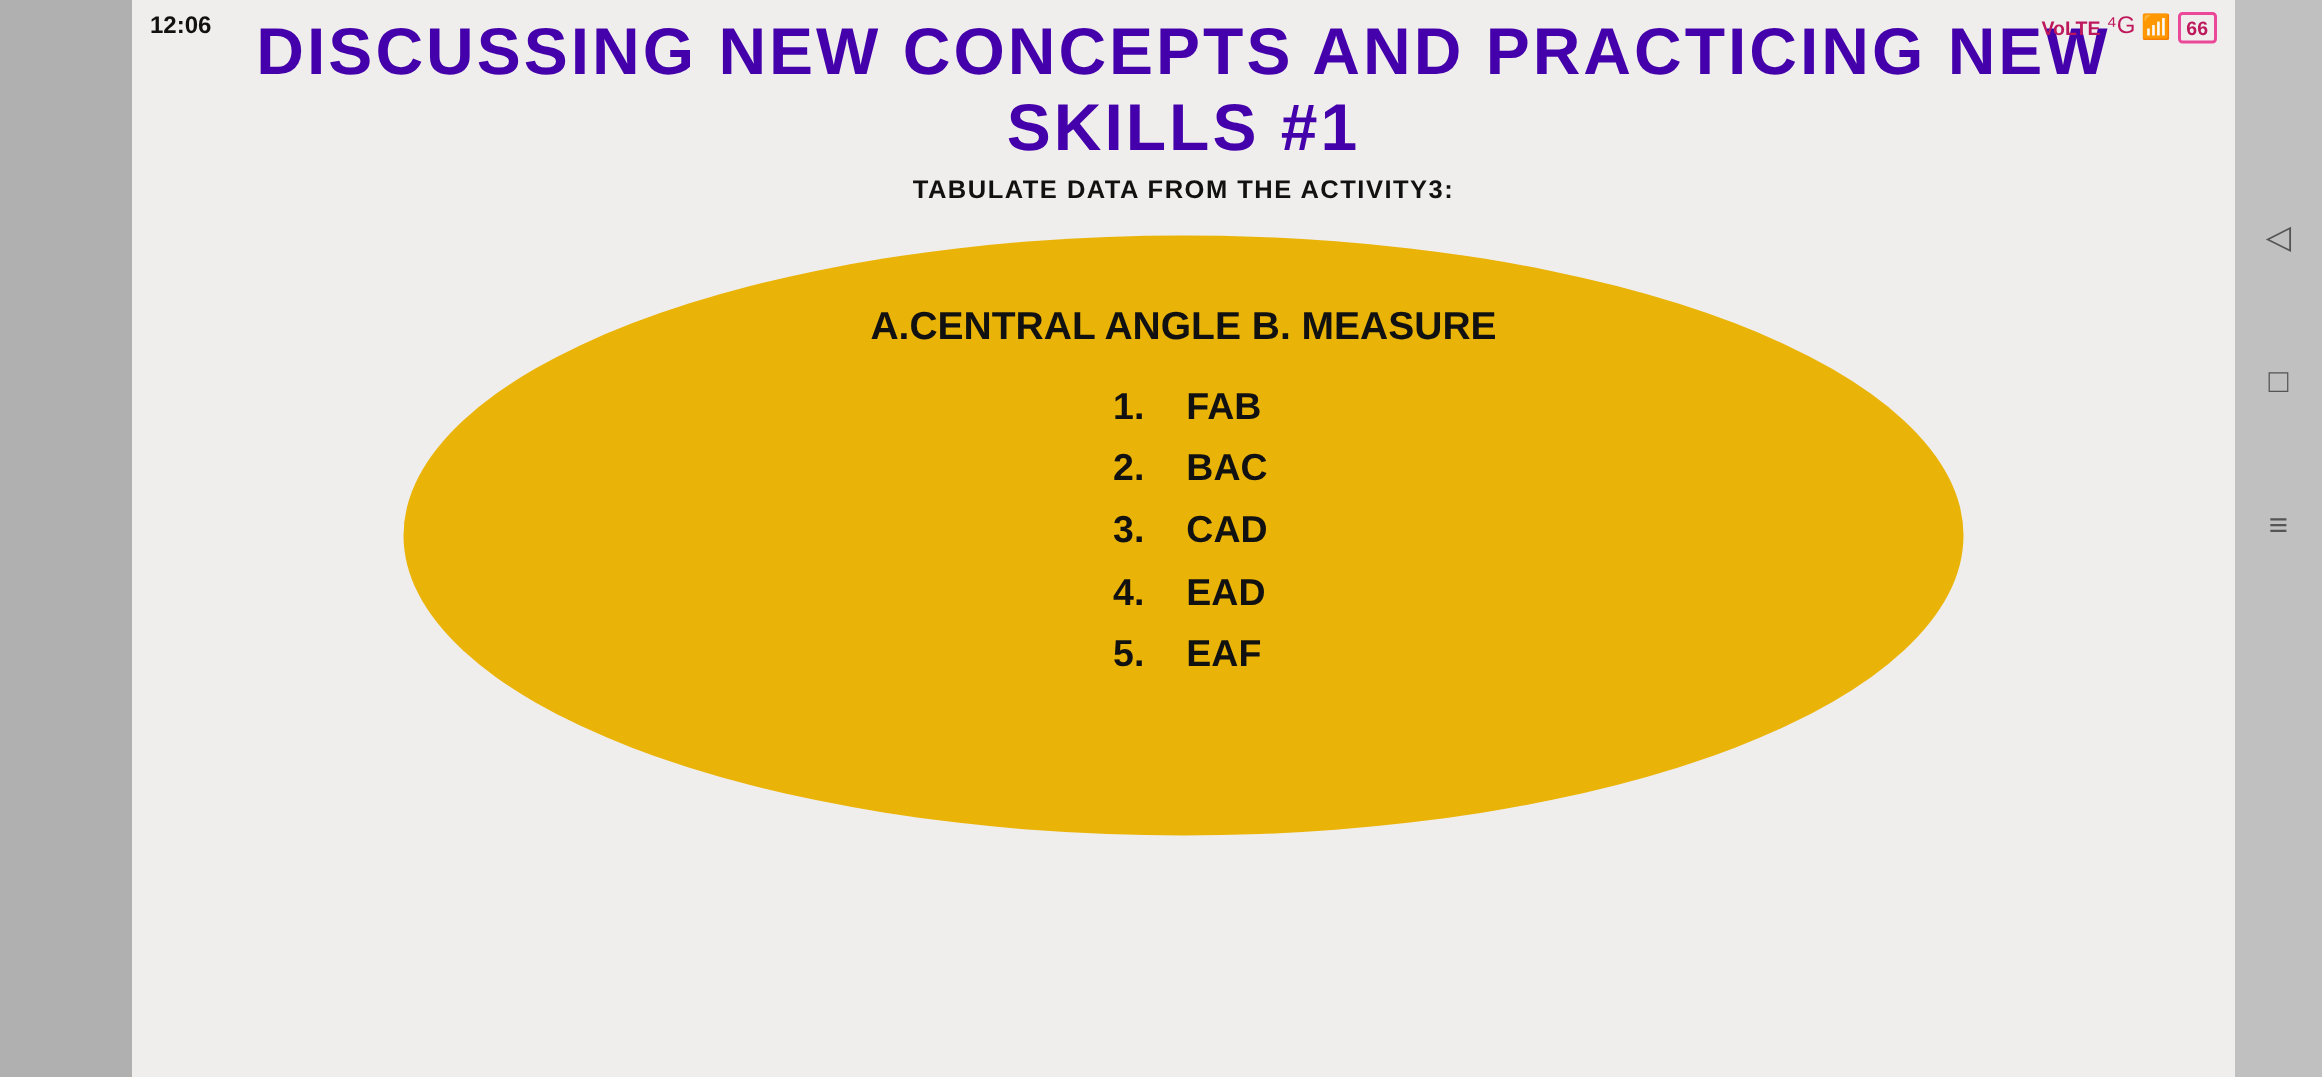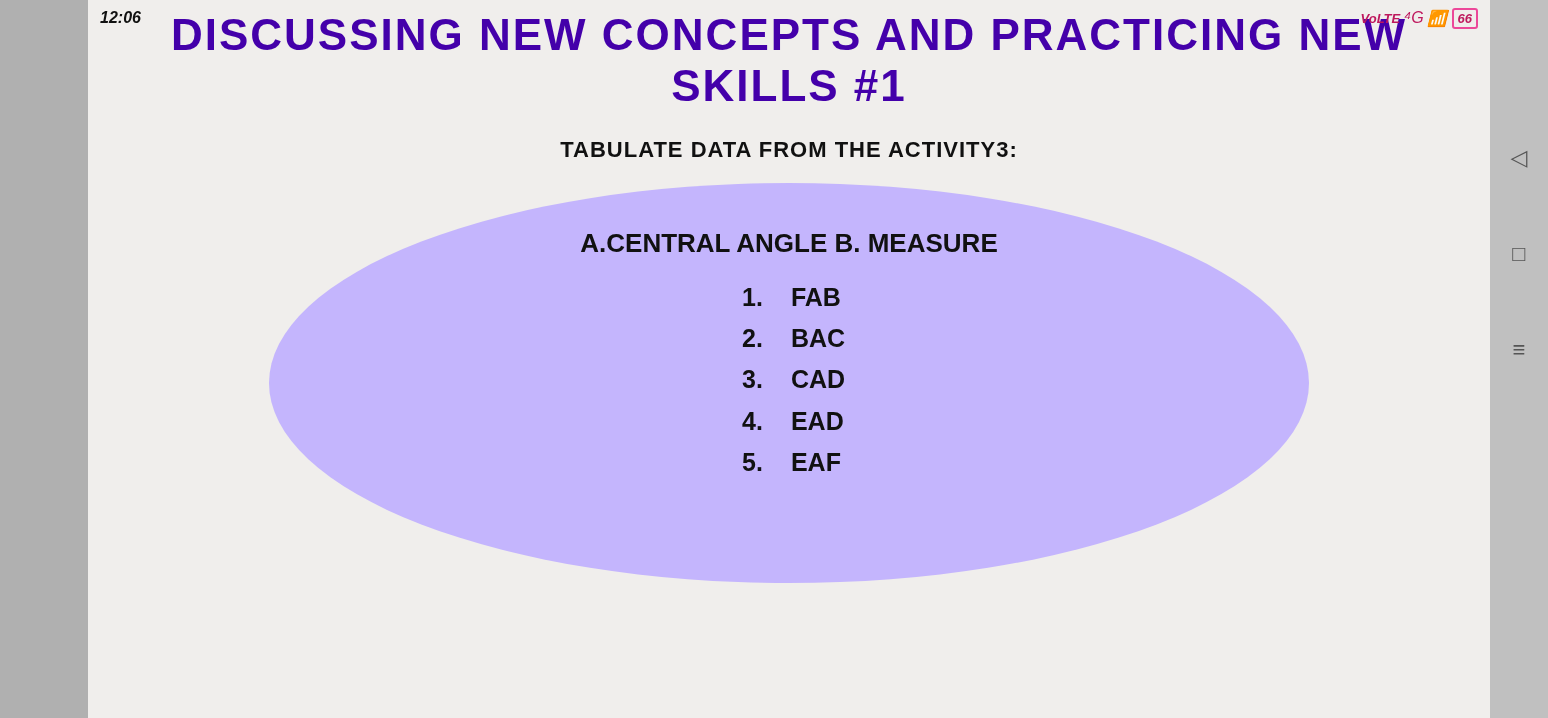--- a/index.html
+++ b/index.html
@@ -59,21 +59,20 @@
       position: absolute;
       top: 0;
       left: 0;
       right: 0;
       height: 36px;
       background: transparent;
       display: flex;
       align-items: center;
       padding: 0 12px;
       z-index: 10;
-      font-style: italic;
     }
 
     .status-bar .time {
       font-size: 16px;
       font-weight: bold;
       color: #111;
       margin-right: 8px;
     }
 
     .status-bar-right {
@@ -105,34 +104,34 @@
       font-weight: 900;
       color: #4400aa;
       text-transform: uppercase;
       letter-spacing: 2px;
       line-height: 1.15;
     }
 
     
     .subtitle {
       text-align: center;
-      margin-top: 26px;
-      font-size: 22px;
+      margin-top: 6px;
+      font-size: 17px;
       font-weight: 900;
       color: #111;
       letter-spacing: 1px;
       text-transform: uppercase;
     }
 
     
     .oval-container {
       margin-top: 20px;
       width: 1040px;
       height: 400px;
-      background: #c4b5fd;
+      background: #eab308;
       border-radius: 50%;
       display: flex;
       flex-direction: column;
       align-items: center;
       justify-content: flex-start;
       padding-top: 44px;
     }
 
     .oval-header {
       font-size: 26px;

